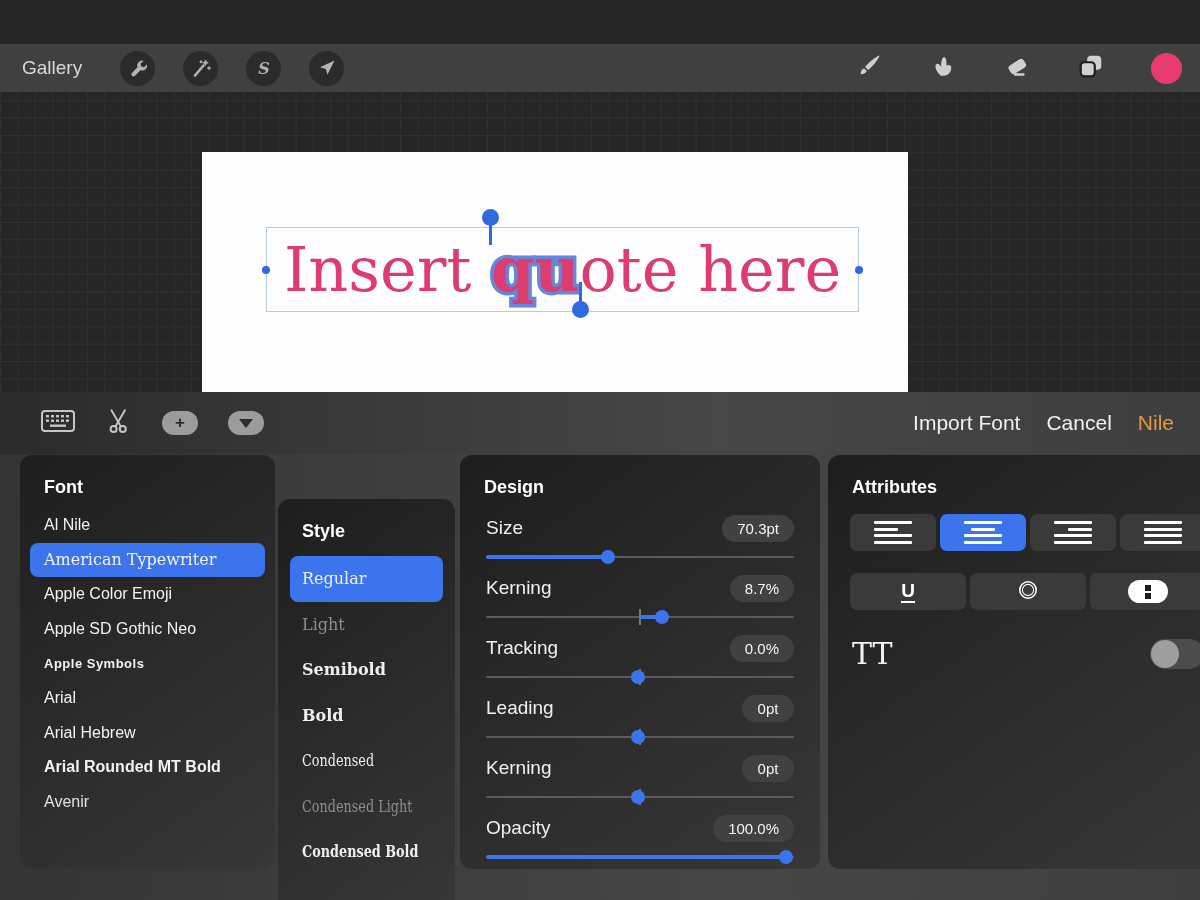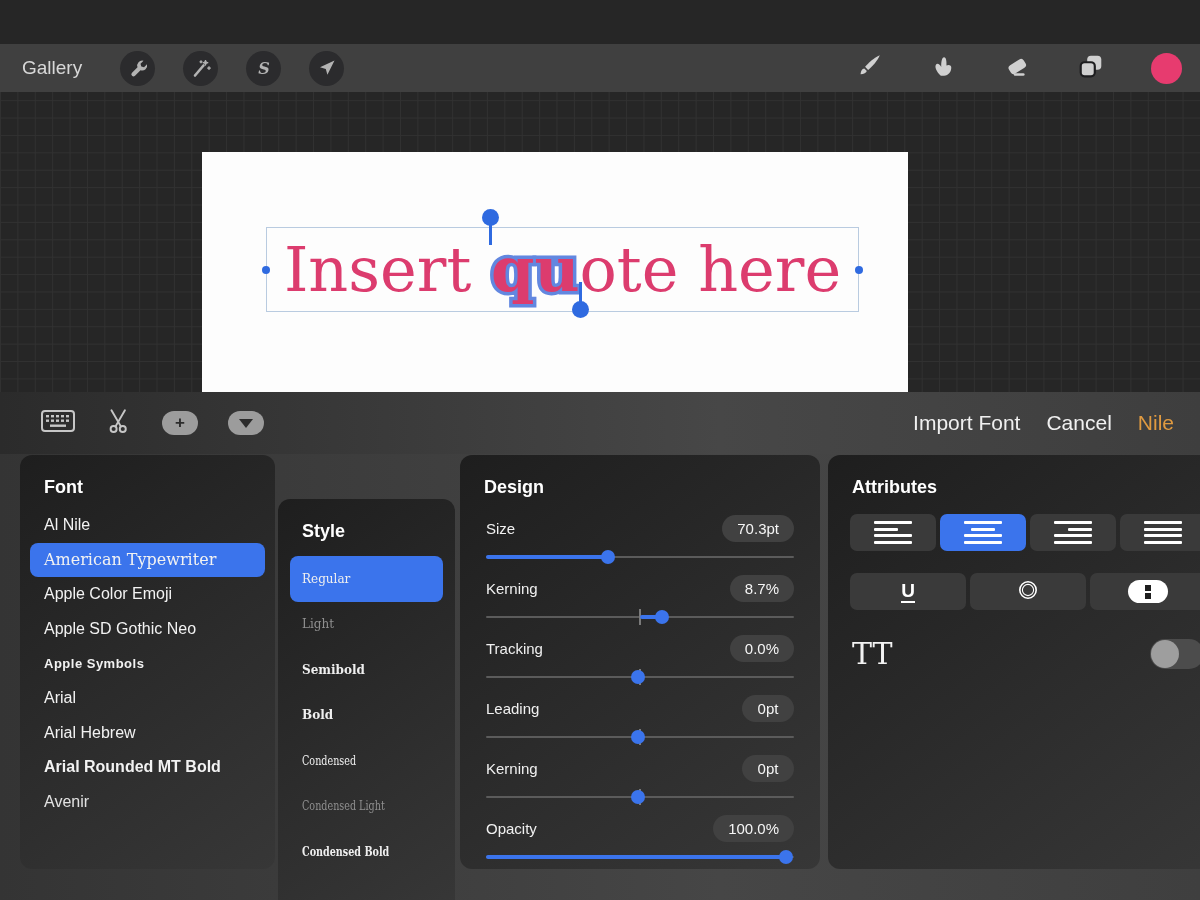--- a/index.html
+++ b/index.html
@@ -74,35 +74,35 @@
   .font-item.selected { background:#3b74ec; }
   .fs-engraved { font-family:"DejaVu Serif", serif; color:#c9c9c9; letter-spacing:1px; font-size:15px; }
   .fs-sans { font-family:"Liberation Sans", sans-serif; }
   .fs-typewriter { font-family:"DejaVu Serif", serif; }
   .fs-sans-sm { font-size:13px; font-weight:600; letter-spacing:.5px;}
   .fs-sans-bold { font-weight:700; }
   .fs-avenir { color:#e2e2e2; }
 
   .style-list { margin-top:14px; }
   .style-item { height:45.5px; display:flex; align-items:center; margin:0 12px; padding:0 12px;
-                color:#efefef; font-size:12px; border-radius:8px; cursor:pointer;
+                color:#efefef; font-size:16px; border-radius:8px; cursor:pointer;
                 font-family:"DejaVu Serif", serif; white-space:nowrap; }
   .style-item.selected { background:#3b74ec; }
   .ss-light { color:#8f8f8f; }
   .ss-semibold { font-weight:600; }
   .ss-bold { font-weight:700; }
   .ss-cond span, .ss-cond-light span, .ss-cond-bold span { display:inline-block; transform:scaleX(.8); transform-origin:left center; }
   .ss-cond-light { color:#8f8f8f; }
   .ss-cond-bold { font-weight:700; }
 
   
   .d-rows { padding:14px 26px 0 26px; }
   .d-row { height:60px; position:relative; }
   .d-label-line { display:flex; align-items:center; justify-content:space-between; height:32px; }
-  .d-label { color:#f0f0f0; font-size:15px; }
+  .d-label { color:#f0f0f0; font-size:19px; }
   .d-value { background:#414141; color:#f5f5f5; font-size:15px; border-radius:15px;
              padding:5px 15px; min-width:52px; text-align:center; cursor:pointer; }
   .slider { position:relative; height:26px; cursor:pointer; }
   .sl-track { position:absolute; left:0; right:0; top:12px; height:2px; background:#5b5b5b; border-radius:1px; }
   .sl-fill { position:absolute; top:11px; height:4px; background:#3b74ec; border-radius:2px; }
   .sl-tick { position:absolute; left:50%; top:5px; width:2px; height:16px; margin-left:-1px; background:#7a7a7a; }
   .sl-knob { position:absolute; top:6px; width:14px; height:14px; border-radius:50%; background:#3b74ec; }
 
   
   .attr-body { padding:16px 22px 0 22px; }

